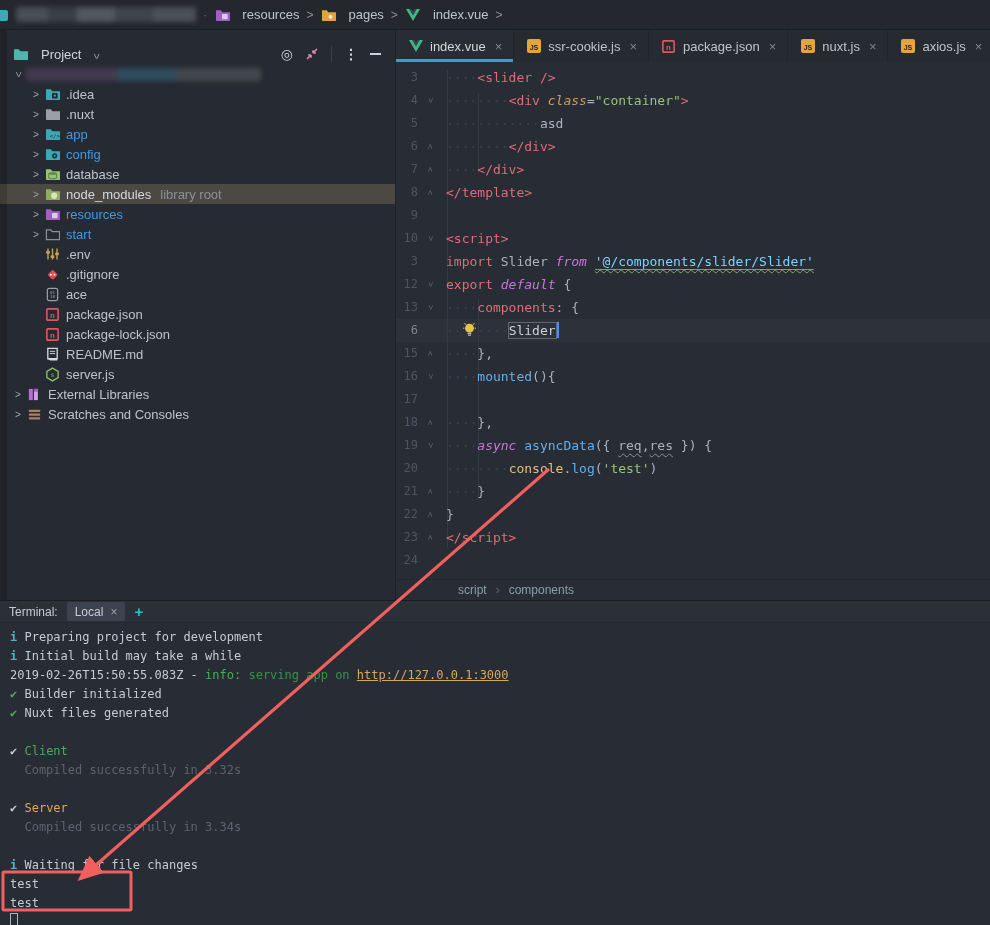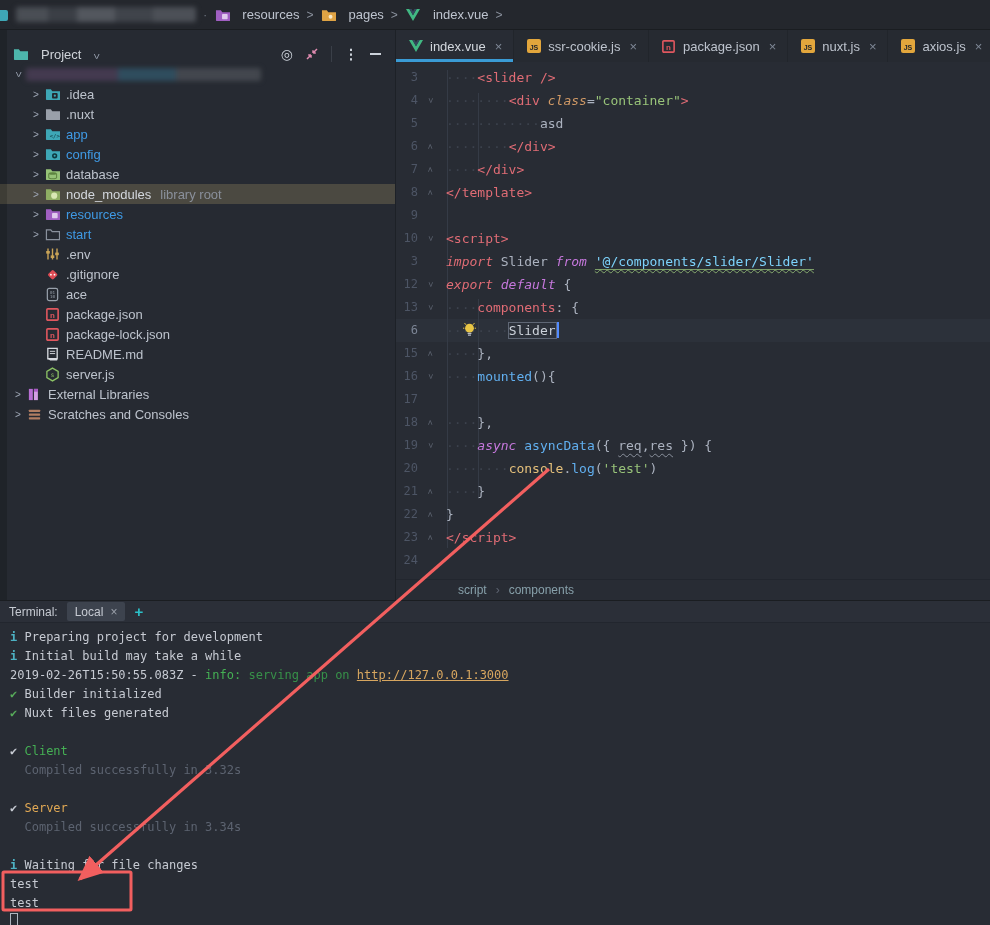--- a/index.html
+++ b/index.html
@@ -60,21 +60,21 @@
   .ln { width:22px; flex:none; text-align:right; color:#4d5565; font-size:12px; }
   .cl.cur .ln { color:#7c8595; }
   .fold { width:26px; flex:none; text-align:center; color:#5c6370; font-size:9px; }
   .ct { padding-left:2px; position:relative; z-index:2; }
   .tk-tag  { color:#e06c75; }
   .tk-p    { color:#abb2bf; }
   .tk-attr { color:#d19a66; font-style:italic; }
   .tk-str  { color:#98c379; }
   .tk-strlink { color:#7dd3fc; border-bottom:1px solid rgba(152,195,121,.75);
                 text-decoration:underline wavy rgba(152,195,121,.8) 1px; text-underline-offset:3px; }
-  .tk-kwr  { color:#e06c75; font-style:italic; }
+  .tk-kwr  { color:#e06c75; }
   .tk-kwp  { color:#c678dd; font-style:italic; }
   .tk-prop { color:#e06c75; }
   .tk-fn   { color:#61afef; }
   .tk-obj  { color:#e5c07b; }
   .tk-txt  { color:#abb2bf; }
   .tk-wavy { color:#abb2bf; text-decoration:underline wavy #8a919d 1px; text-underline-offset:3px; }
   .tk-ws   { color:#3c424d; }
   .tk-sbox { color:#ccd2da; box-shadow:0 0 0 1px #5f6775; }
   .caret { display:inline-block; width:2px; height:16px; background:#528bff;
            vertical-align:-3px; margin-left:1px; }

